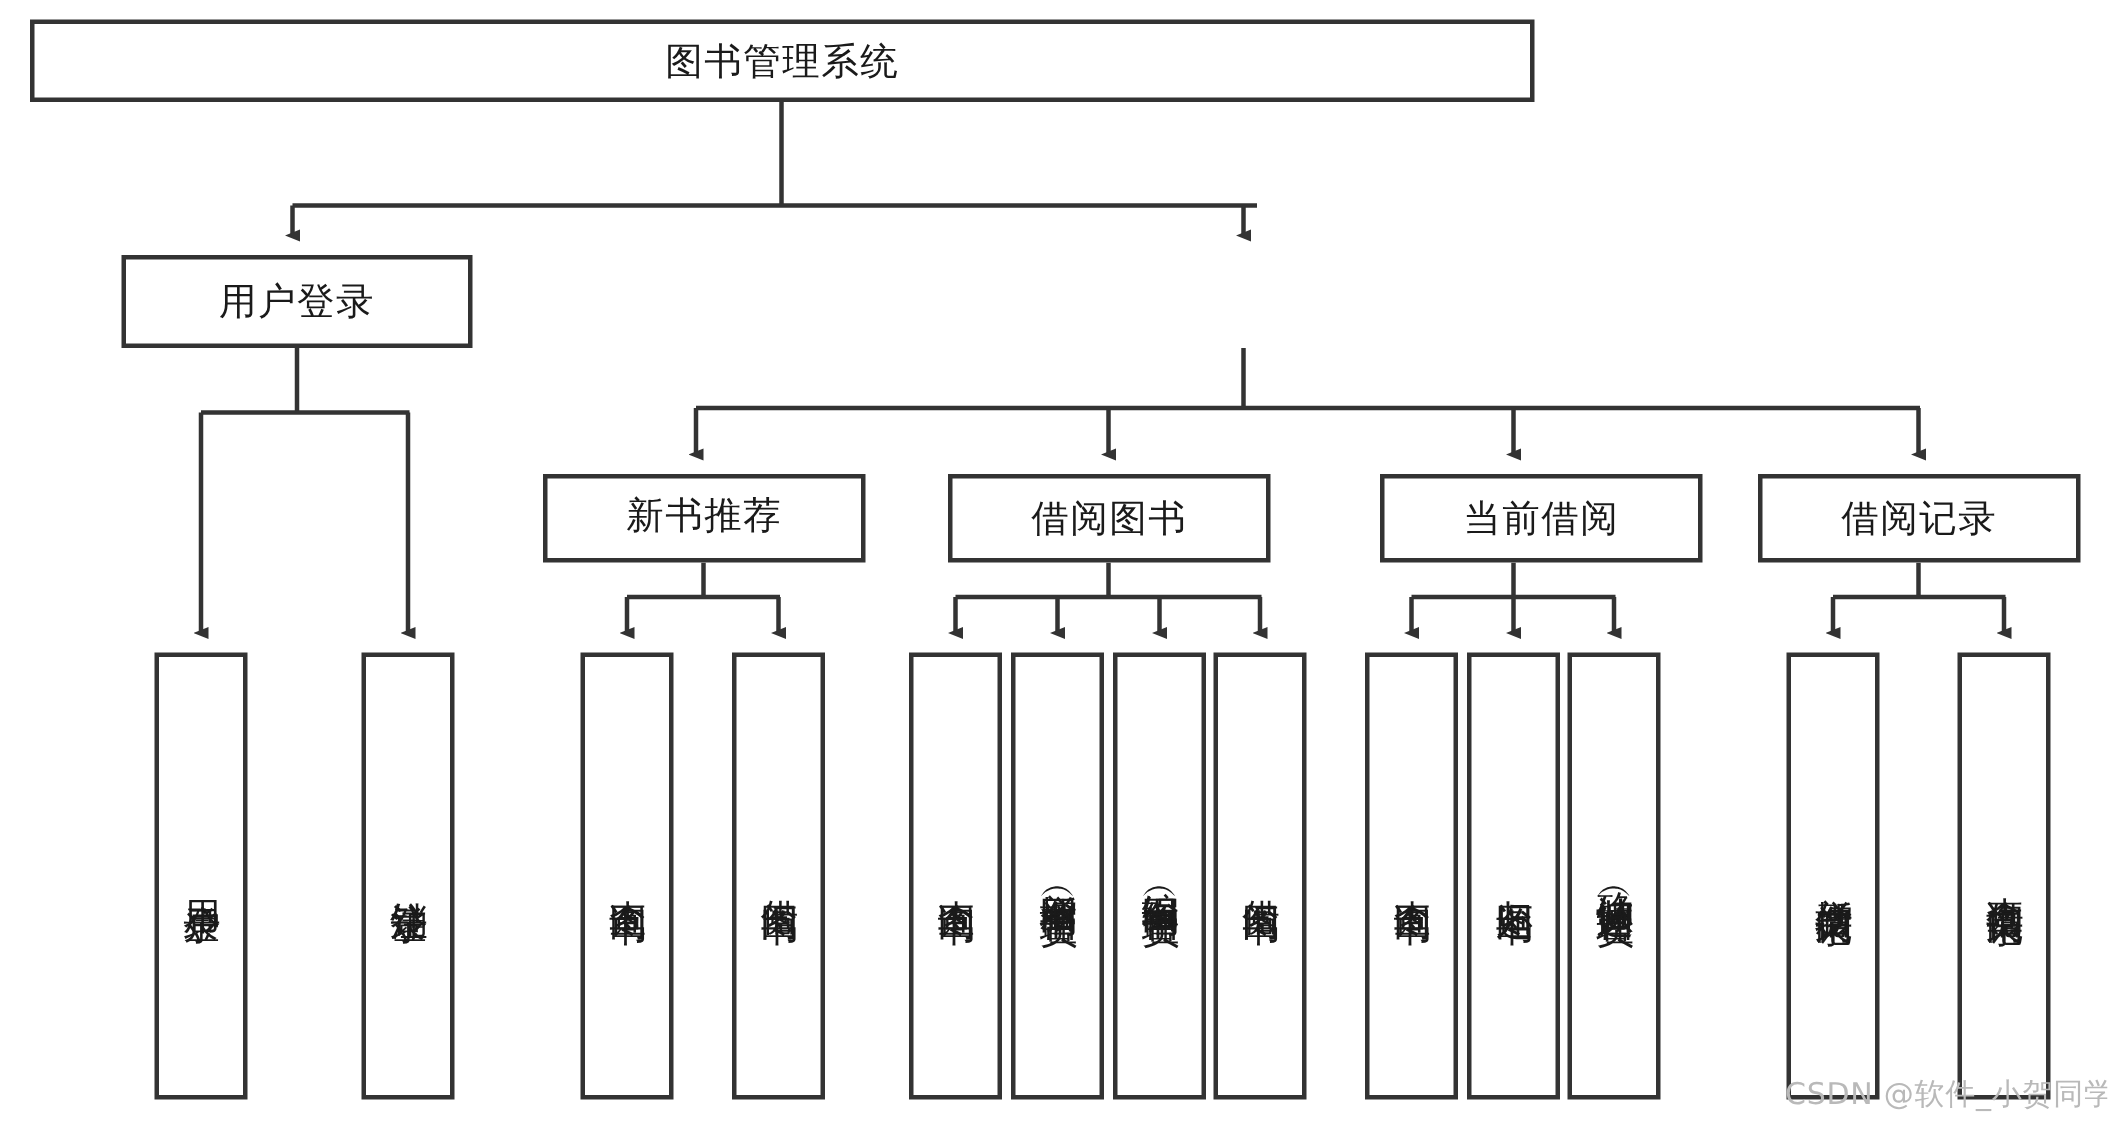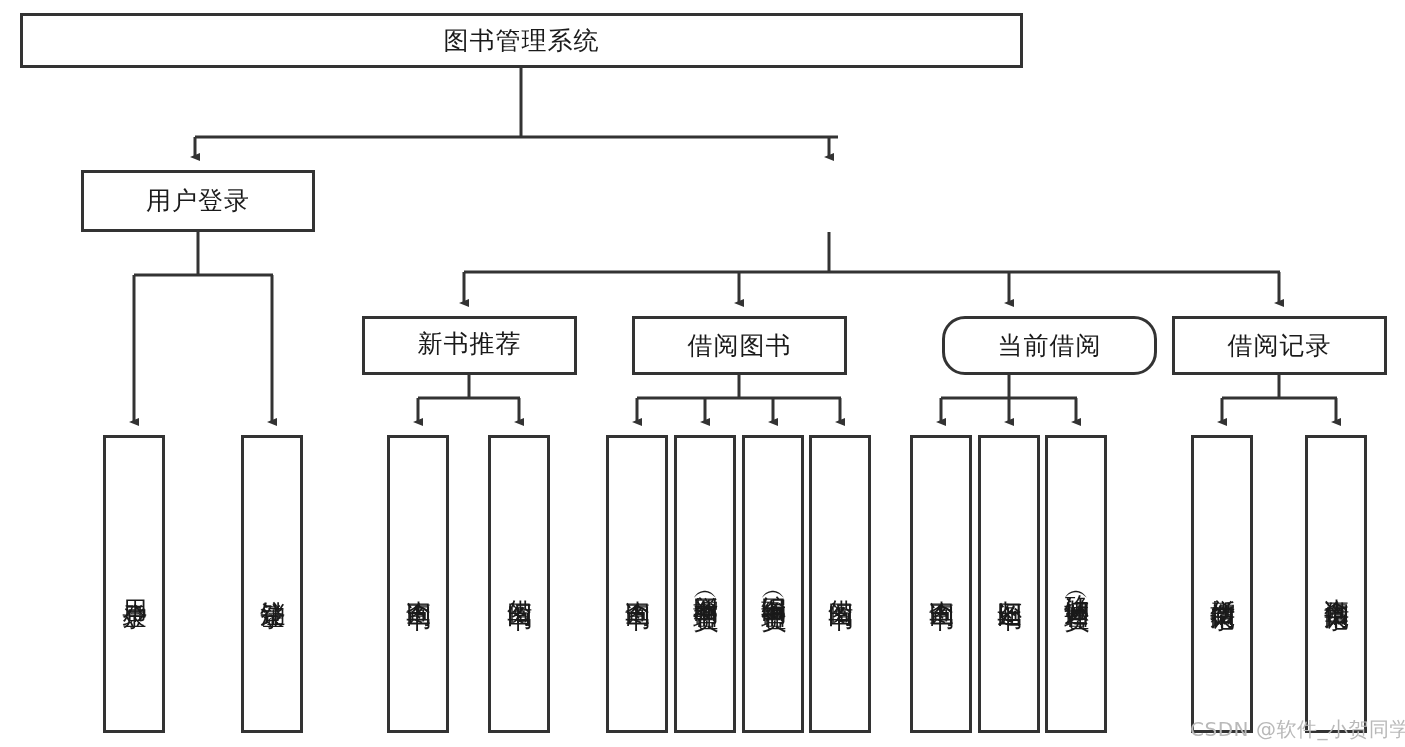--- a/index.html
+++ b/index.html
@@ -132,21 +132,21 @@
   <div class="node h" style="left:81px; top:170px; width:234px; height:62px;">
     <span class="lbl">用户登录</span>
   </div>
 
   <div class="node h" style="left:362px; top:316px; width:215px; height:59px;font-family:Liberation Mono, monospace;">
     <span class="lbl">新书推荐</span>
   </div>
   <div class="node h" style="left:632px; top:316px; width:215px; height:59px;">
     <span class="lbl">借阅图书</span>
   </div>
-  <div class="node h" style="left:942px; top:316px; width:215px; height:59px;border-radius:23px;">
+  <div class="node h" style="left:920px; top:316px; width:215px; height:59px;">
     <span class="lbl">当前借阅</span>
   </div>
   <div class="node h" style="left:1172px; top:316px; width:215px; height:59px;">
     <span class="lbl">借阅记录</span>
   </div>
 
   <div class="node v" style="left:103px; top:435px; width:62px; height:298px;">
     <span class="lbl">用户登录</span>
   </div>
   <div class="node v" style="left:241px; top:435px; width:62px; height:298px;">

